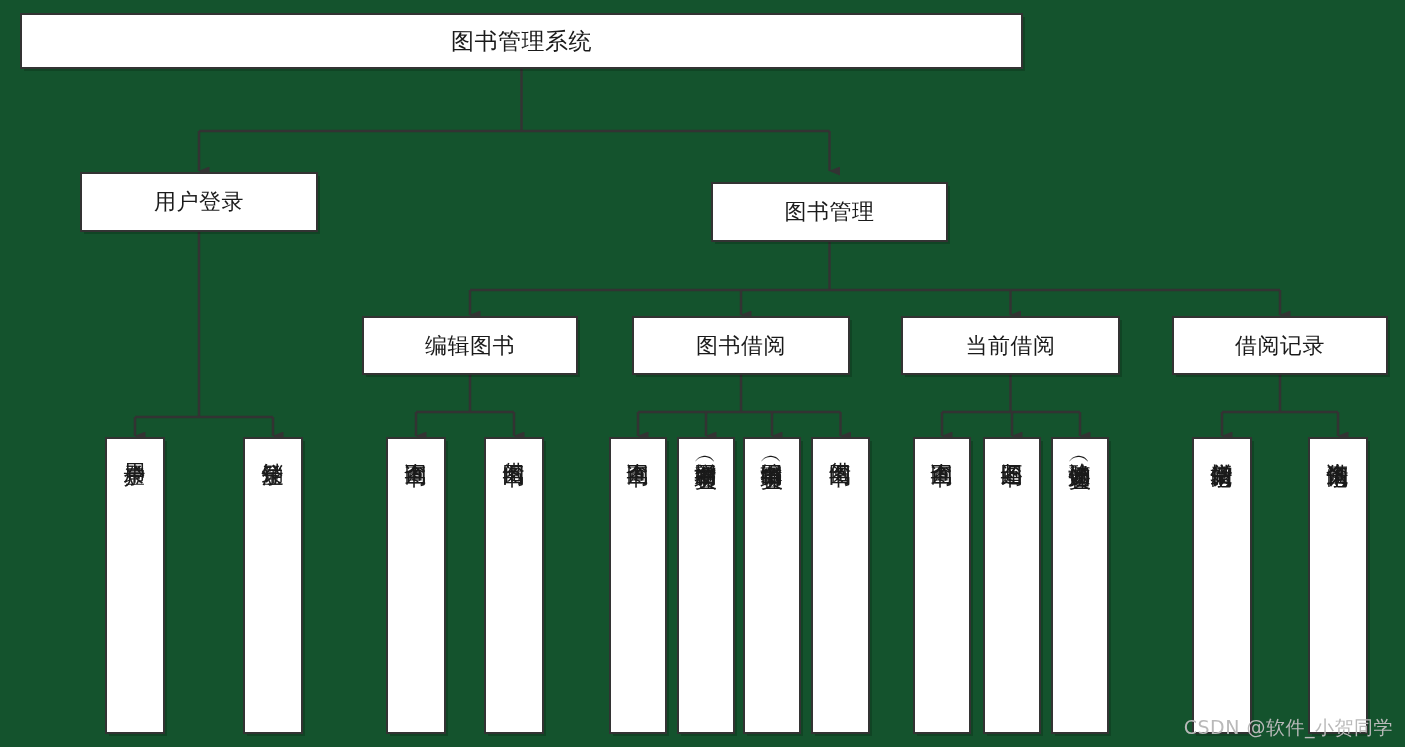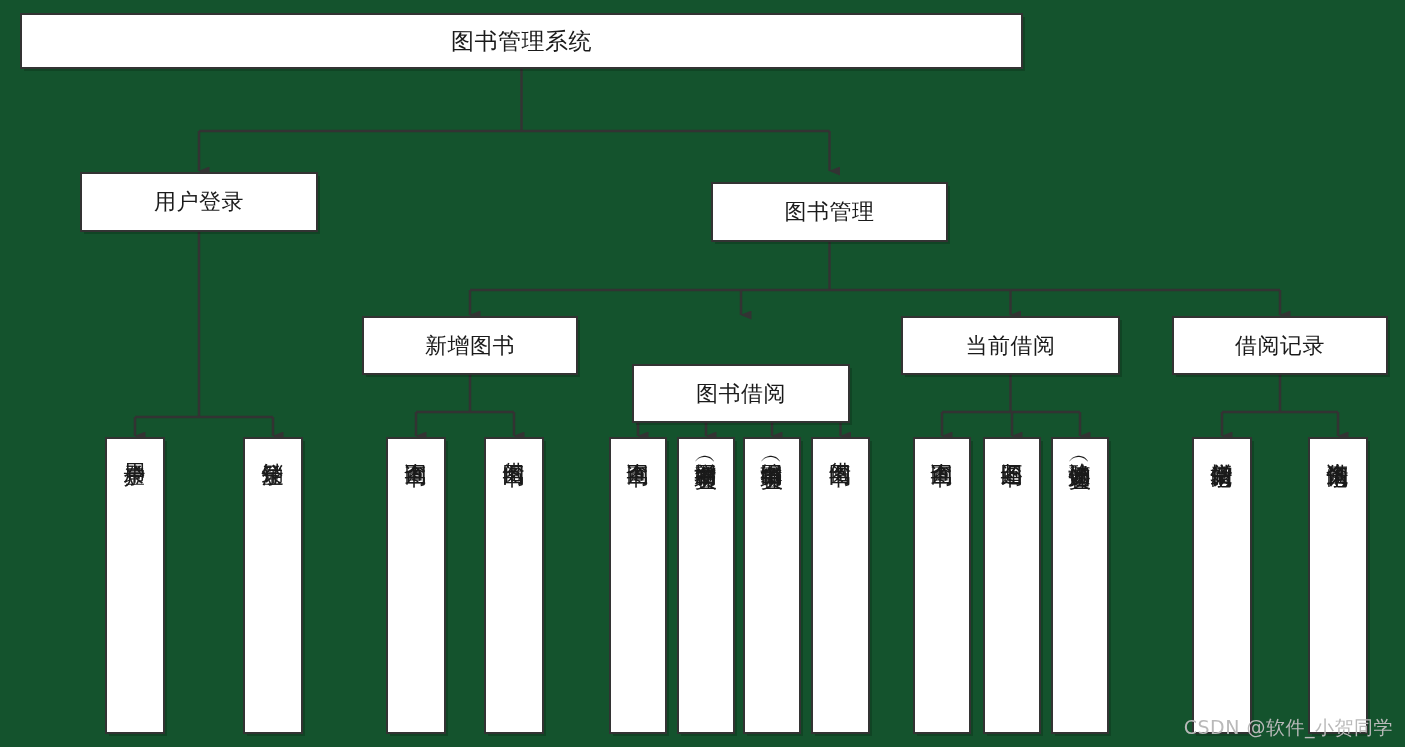--- a/index.html
+++ b/index.html
@@ -122,23 +122,23 @@
   </div>
 
   <div class="node-box node-l2" style="left:80px; top:172px; width:238px; height:60px;">
     <span class="node-label">用户登录</span>
   </div>
   <div class="node-box node-l2" style="left:711px; top:182px; width:237px; height:60px;">
     <span class="node-label">图书管理</span>
   </div>
 
   <div class="node-box node-l3" style="left:362px; top:316px; width:216px; height:59px;">
-    <span class="node-label">新增图书</span>
+    <span class="node-label">编辑图书</span>
   </div>
-  <div class="node-box node-l3" style="left:632px; top:316px; width:218px; height:59px;margin-top:48px;">
+  <div class="node-box node-l3" style="left:632px; top:316px; width:218px; height:59px;">
     <span class="node-label">图书借阅</span>
   </div>
   <div class="node-box node-l3" style="left:901px; top:316px; width:219px; height:59px;">
     <span class="node-label">当前借阅</span>
   </div>
   <div class="node-box node-l3" style="left:1172px; top:316px; width:216px; height:59px;">
     <span class="node-label">借阅记录</span>
   </div>
 
   <div class="node-box node-leaf" style="left:105px; top:437px; width:60px; height:297px;">

